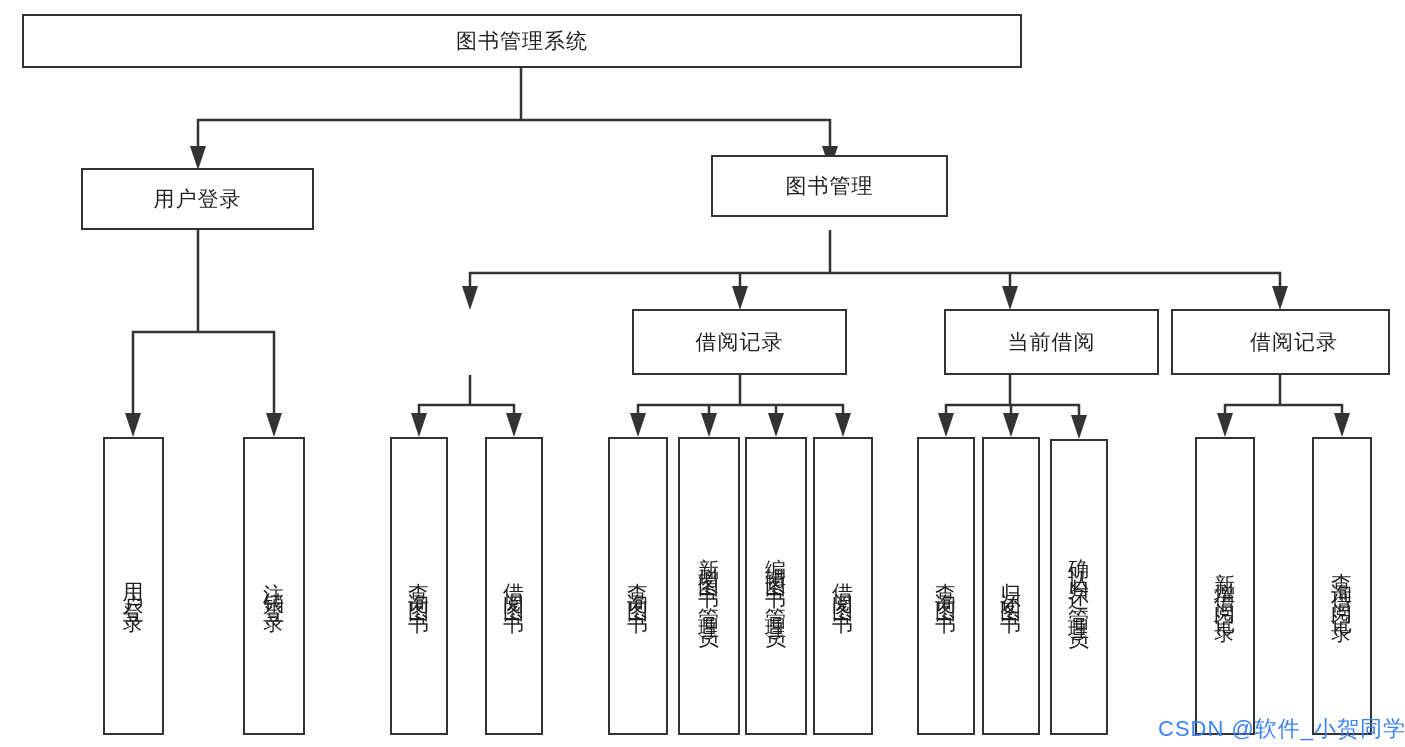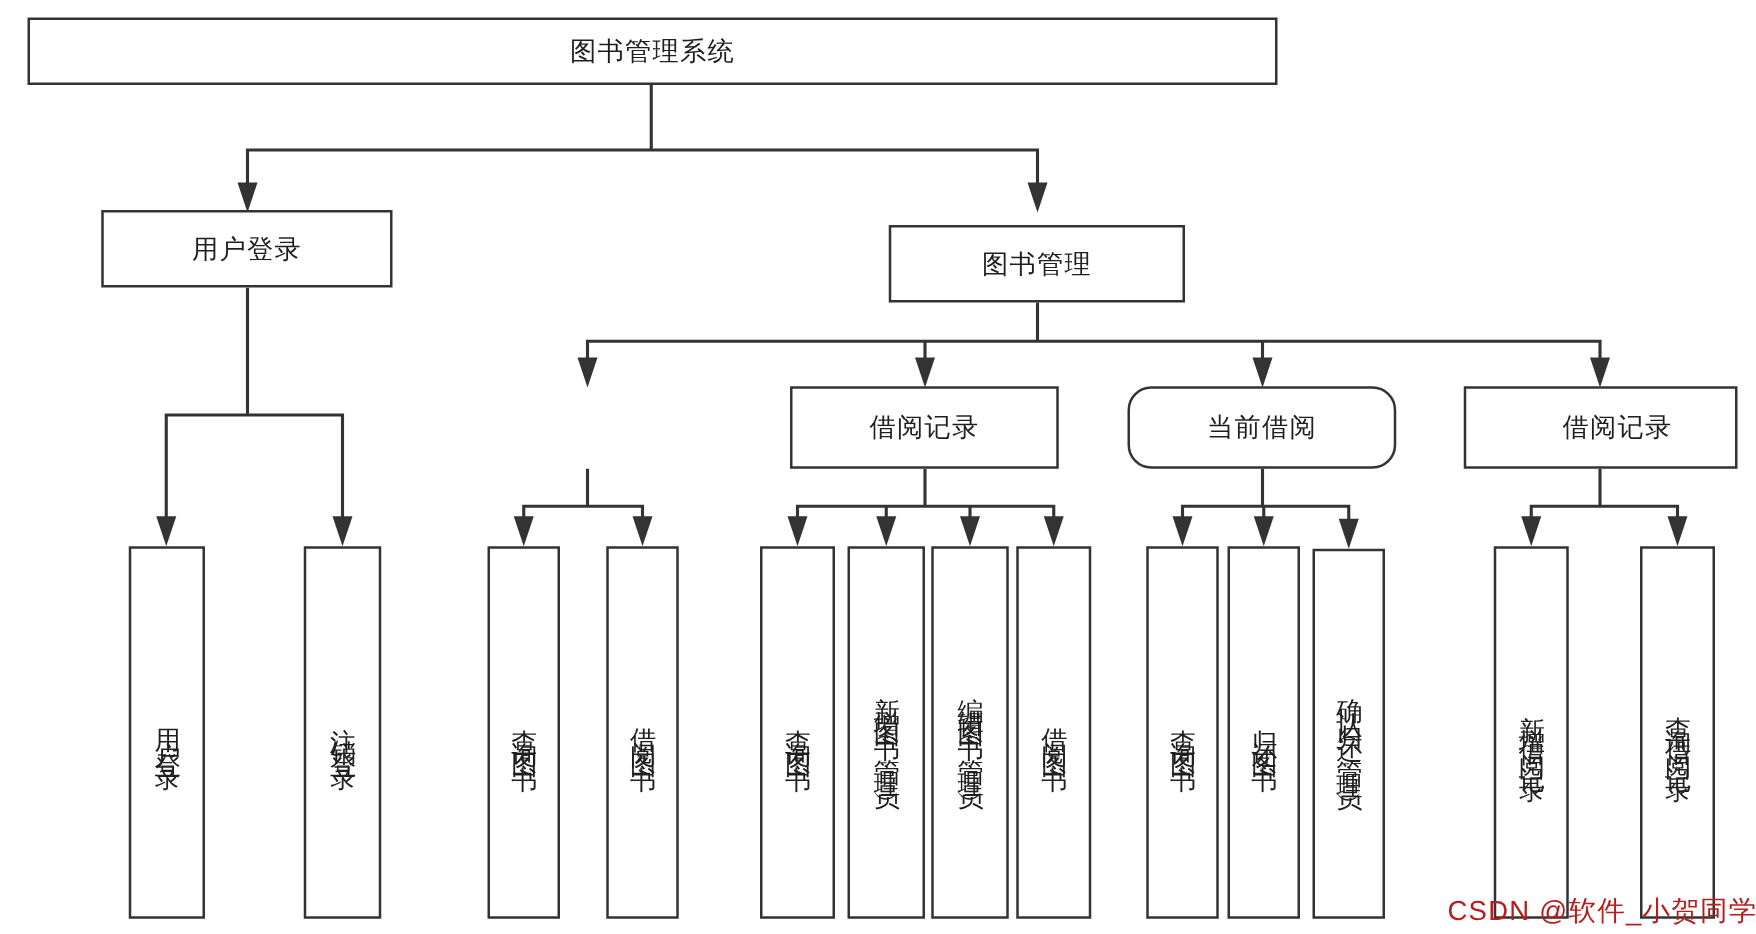--- a/index.html
+++ b/index.html
@@ -26,21 +26,21 @@
     font-size:21px;
     letter-spacing:10px;
     line-height:1;
     display:block;
   }
   .watermark{
     position:absolute;
     left:1158px;top:714px;
     z-index:3;
     font-size:22px;
-    color:#b91c1c;
+    color:#3b82f6;
     letter-spacing:1px;
     white-space:nowrap;
   }
 </style>
 </head>
 <body>
 
 <div class="stage">
 
   <svg class="wires" width="1405" height="747" viewBox="0 0 1405 747">
@@ -76,28 +76,28 @@
       </g>
   </svg>
 
   <div class="node" style="left:22px;top:14px;width:1000px;height:54px;">
     <span>图书管理系统</span>
   </div>
 
   <div class="node" style="left:81px;top:168px;width:233px;height:62px;">
     <span>用户登录</span>
   </div>
-  <div class="node" style="left:711px;top:180px;width:237px;height:62px;">
+  <div class="node" style="left:711px;top:155px;width:237px;height:62px;">
     <span>图书管理</span>
   </div>
 
   <div class="node" style="left:632px;top:309px;width:215px;height:66px;">
     <span>借阅记录</span>
   </div>
-  <div class="node" style="left:902px;top:309px;width:215px;height:66px;border-radius:19px;">
+  <div class="node" style="left:944px;top:309px;width:215px;height:66px;">
     <span>当前借阅</span>
   </div>
   <div class="node" style="left:1171px;top:309px;width:219px;height:66px;padding-left:27px;">
     <span>借阅记录</span>
   </div>
 
   <div class="leaf" style="left:103px;top:437px;width:61px;height:298px;">
     <span>用户登录</span>
   </div>
   <div class="leaf" style="left:243px;top:437px;width:62px;height:298px;">

